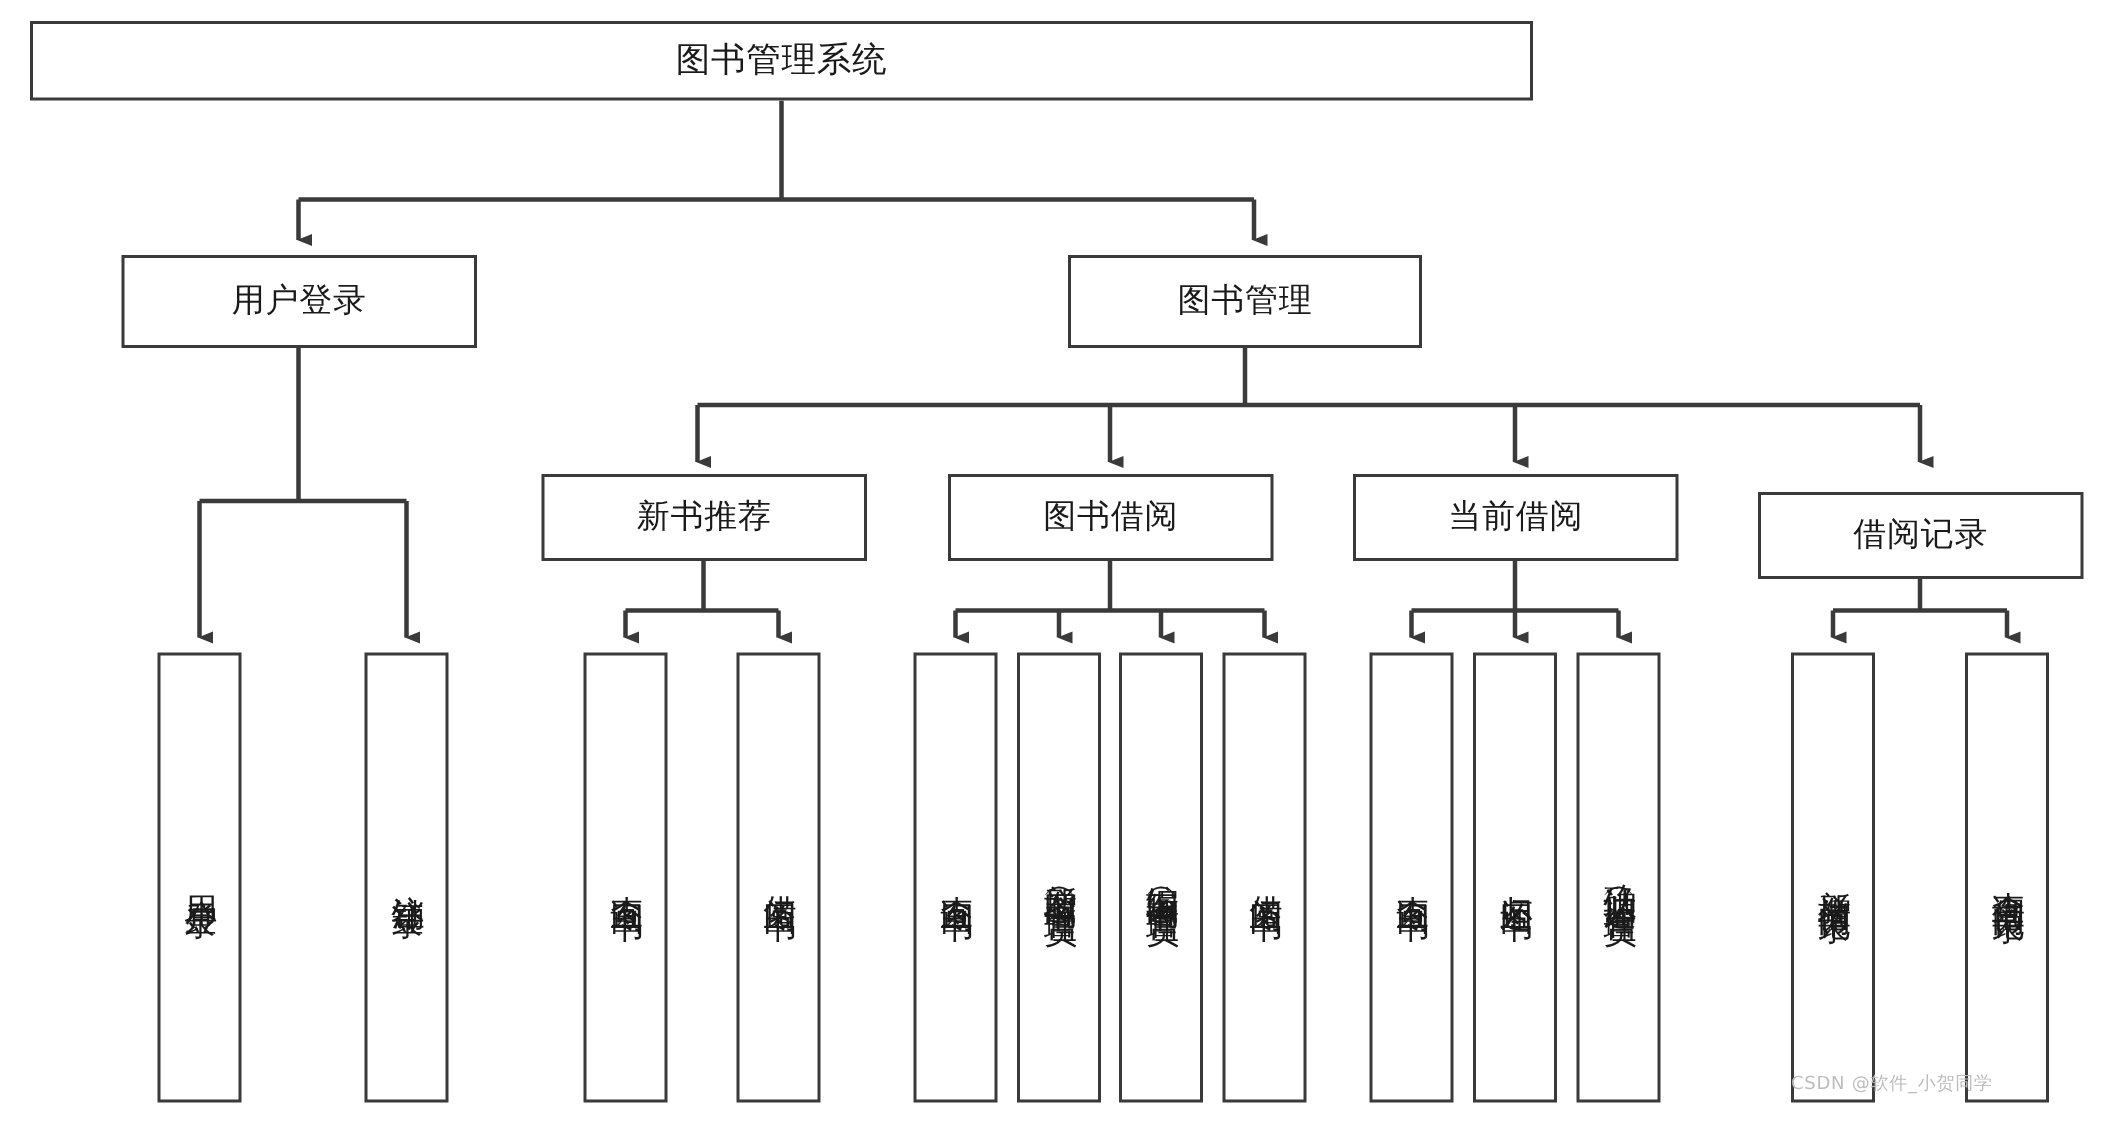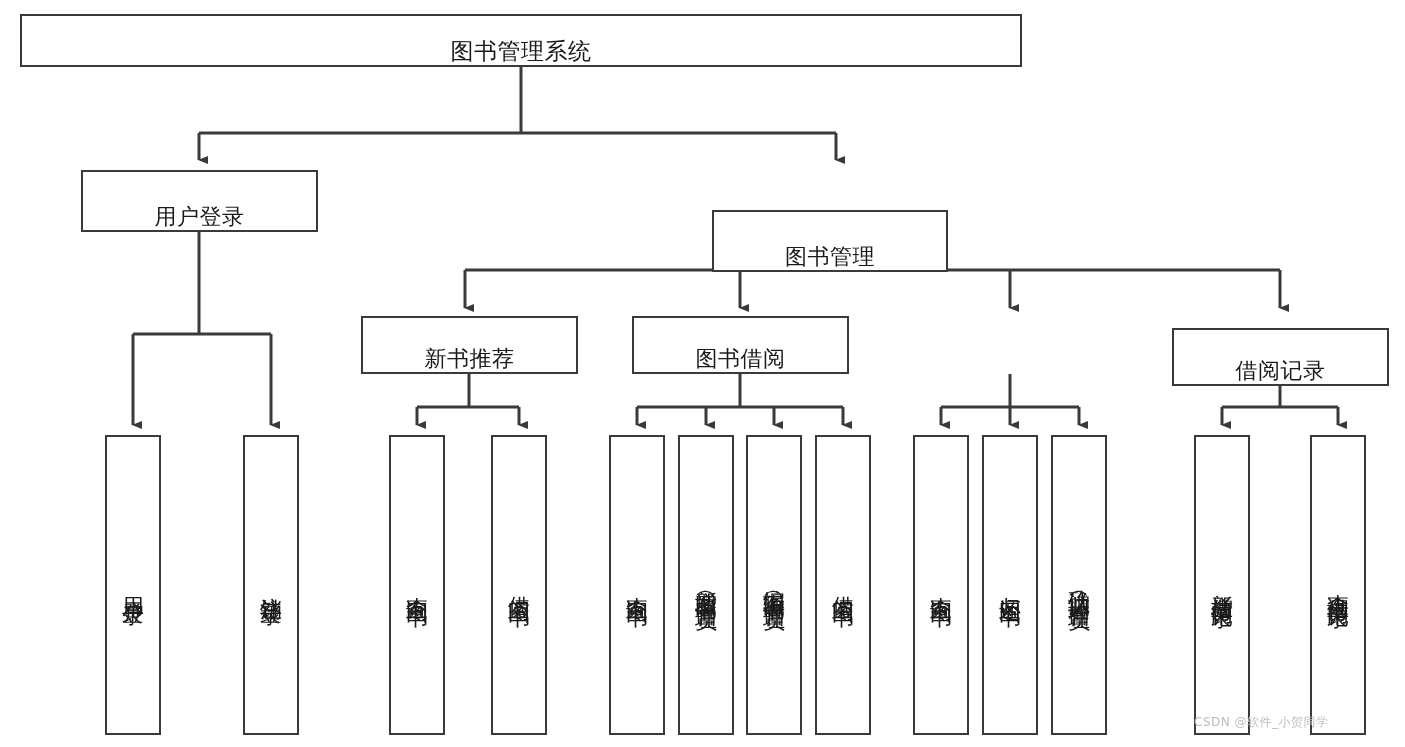--- a/index.html
+++ b/index.html
@@ -24,21 +24,21 @@
     width: 1405px;
     height: 747px;
     pointer-events: none;
   }
   .node {
     position: absolute;
     box-sizing: border-box;
     background: #ffffff;
     border: 2.5px solid #3a3a3a;
     display: flex;
-    align-items: flex-end;
+    align-items: center;
     justify-content: center;
     color: #1a1a1a;
   }
   .node .label {
     display: block;
     text-align: center;
     line-height: 1.18;
     letter-spacing: 0.5px;
   }
   .node.horiz .label {
@@ -123,29 +123,32 @@
     </g>
   </svg>
 
   <div class="node horiz root" style="left:20px; top:14px; width:1002px; height:53px;">
     <span class="label">图书管理系统</span>
   </div>
 
   <div class="node horiz" style="left:81px; top:170px; width:237px; height:62px;">
     <span class="label">用户登录</span>
   </div>
-  <div class="node horiz" style="left:712px; top:170px; width:236px; height:62px;margin-top:40px;">
+  <div class="node horiz" style="left:712px; top:170px; width:236px; height:62px;">
     <span class="label">图书管理</span>
   </div>
 
   <div class="node horiz" style="left:632px; top:316px; width:217px; height:58px;">
     <span class="label">图书借阅</span>
   </div>
   <div class="node horiz" style="left:361px; top:316px; width:217px; height:58px;">
     <span class="label">新书推荐</span>
+  </div>
+  <div class="node horiz" style="left:902px; top:316px; width:217px; height:58px;">
+    <span class="label">当前借阅</span>
   </div>
   <div class="node horiz" style="left:1172px; top:328px; width:217px; height:58px;">
     <span class="label">借阅记录</span>
   </div>
 
   <div class="node vert" style="left:105px; top:435px; width:56px; height:300px;">
     <span class="label">用户登录</span>
   </div>
   <div class="node vert" style="left:243px; top:435px; width:56px; height:300px;">
     <span class="label">注销登录</span>

